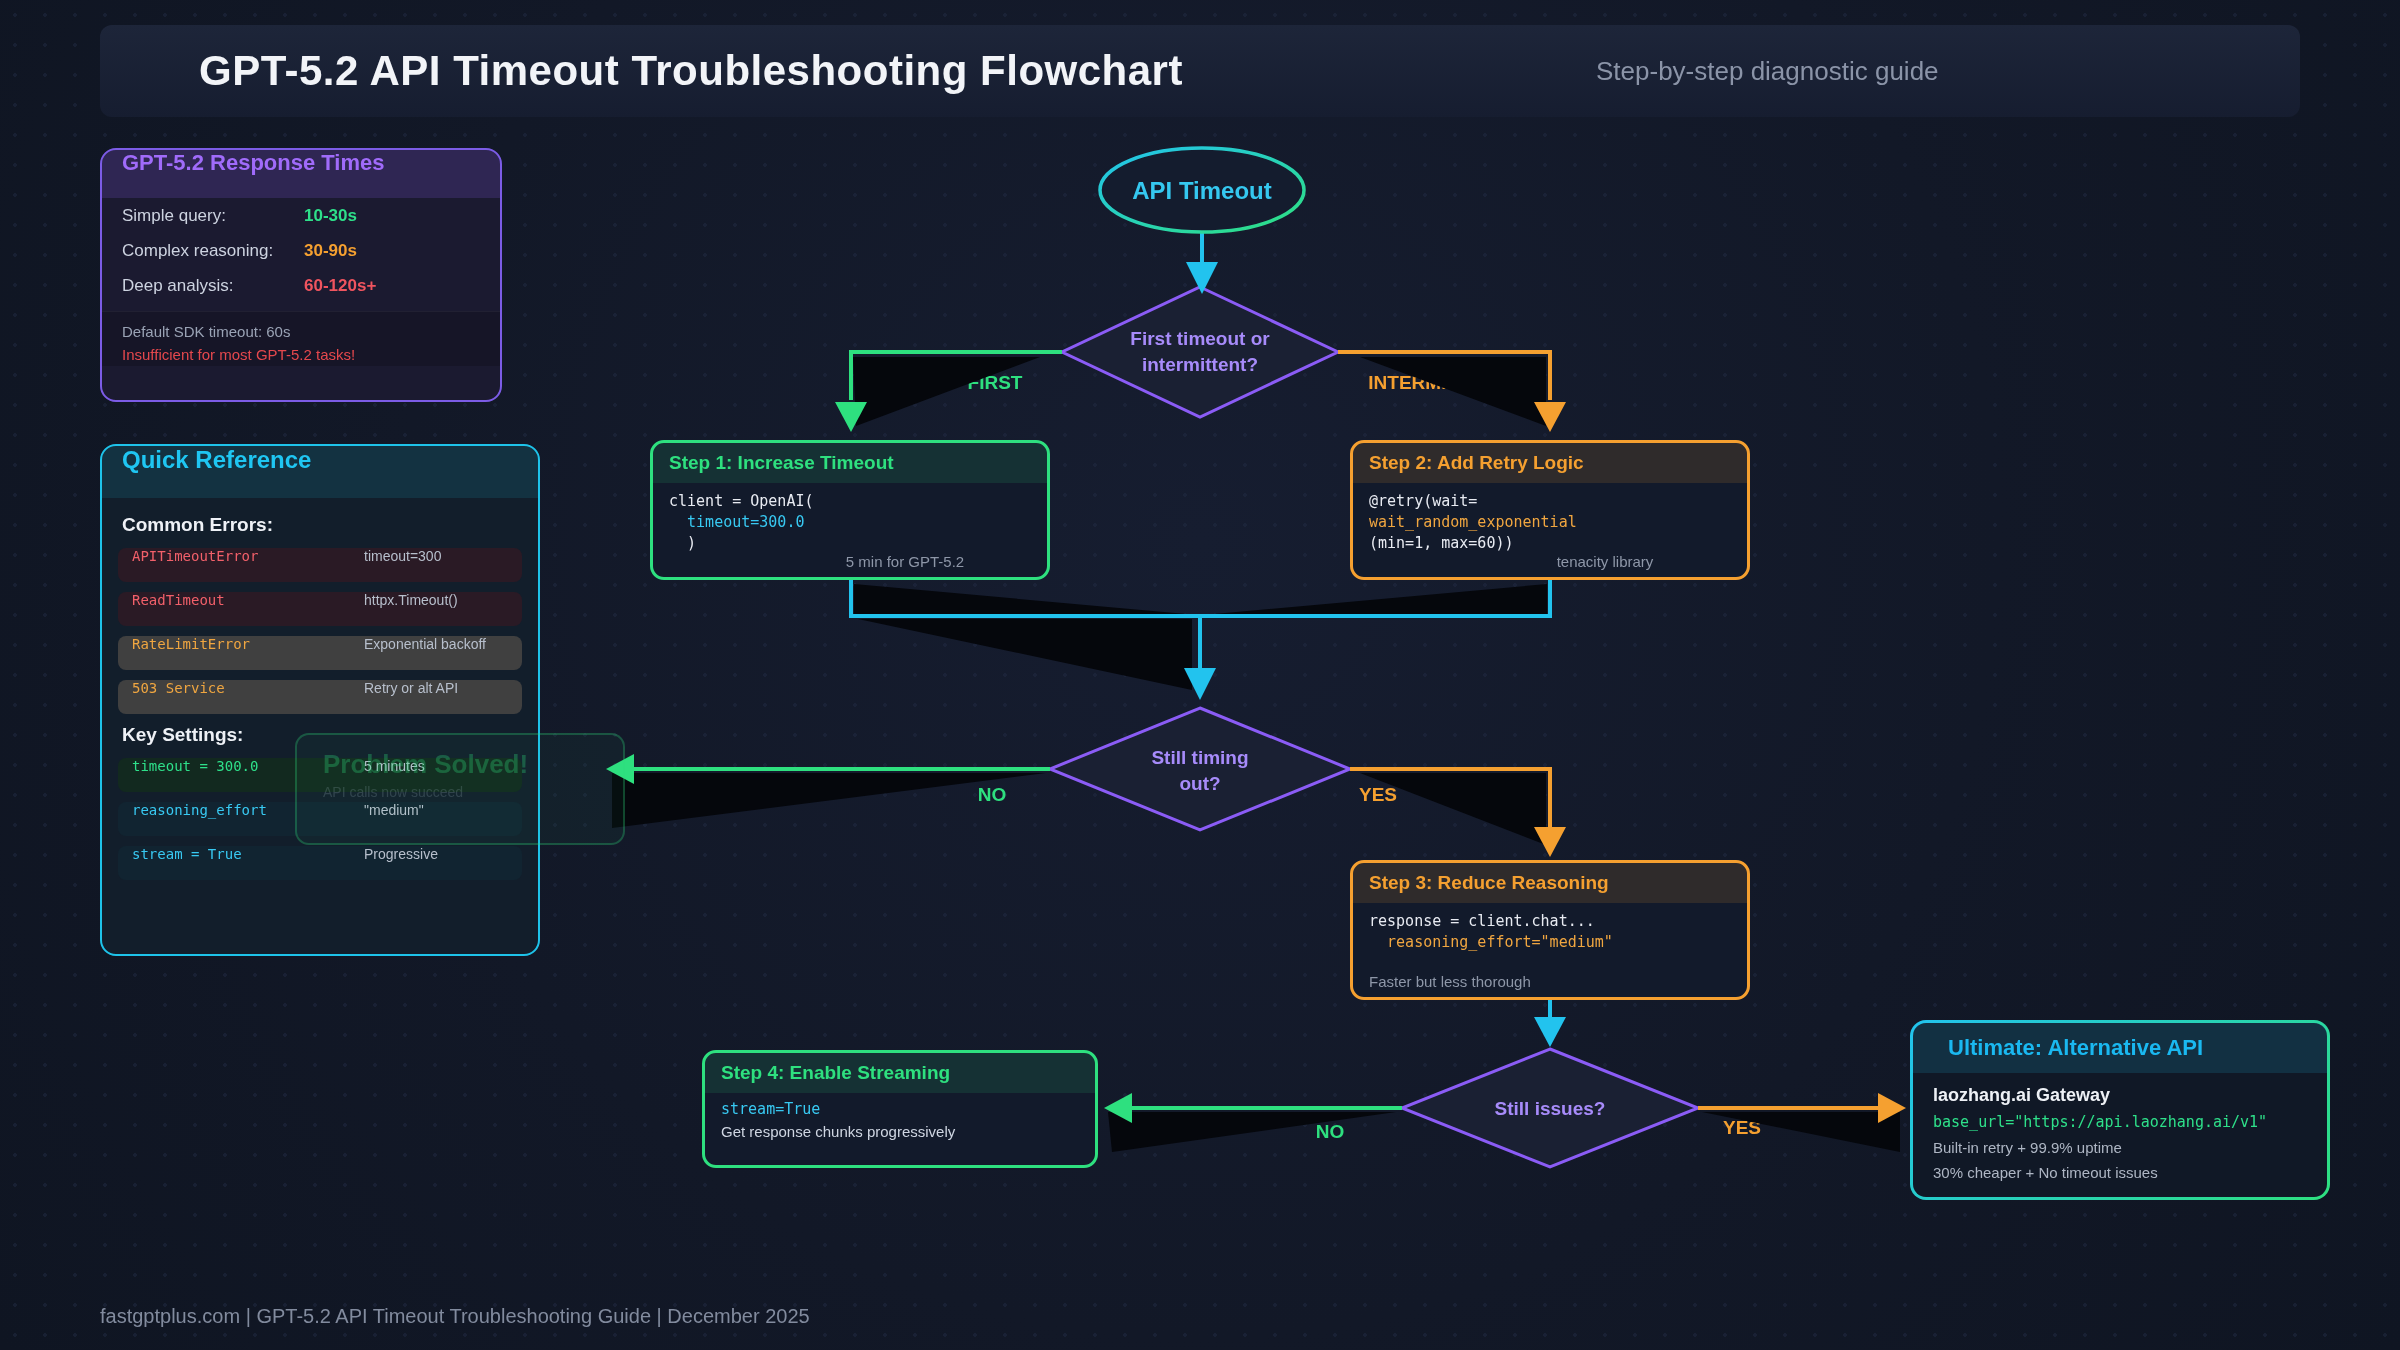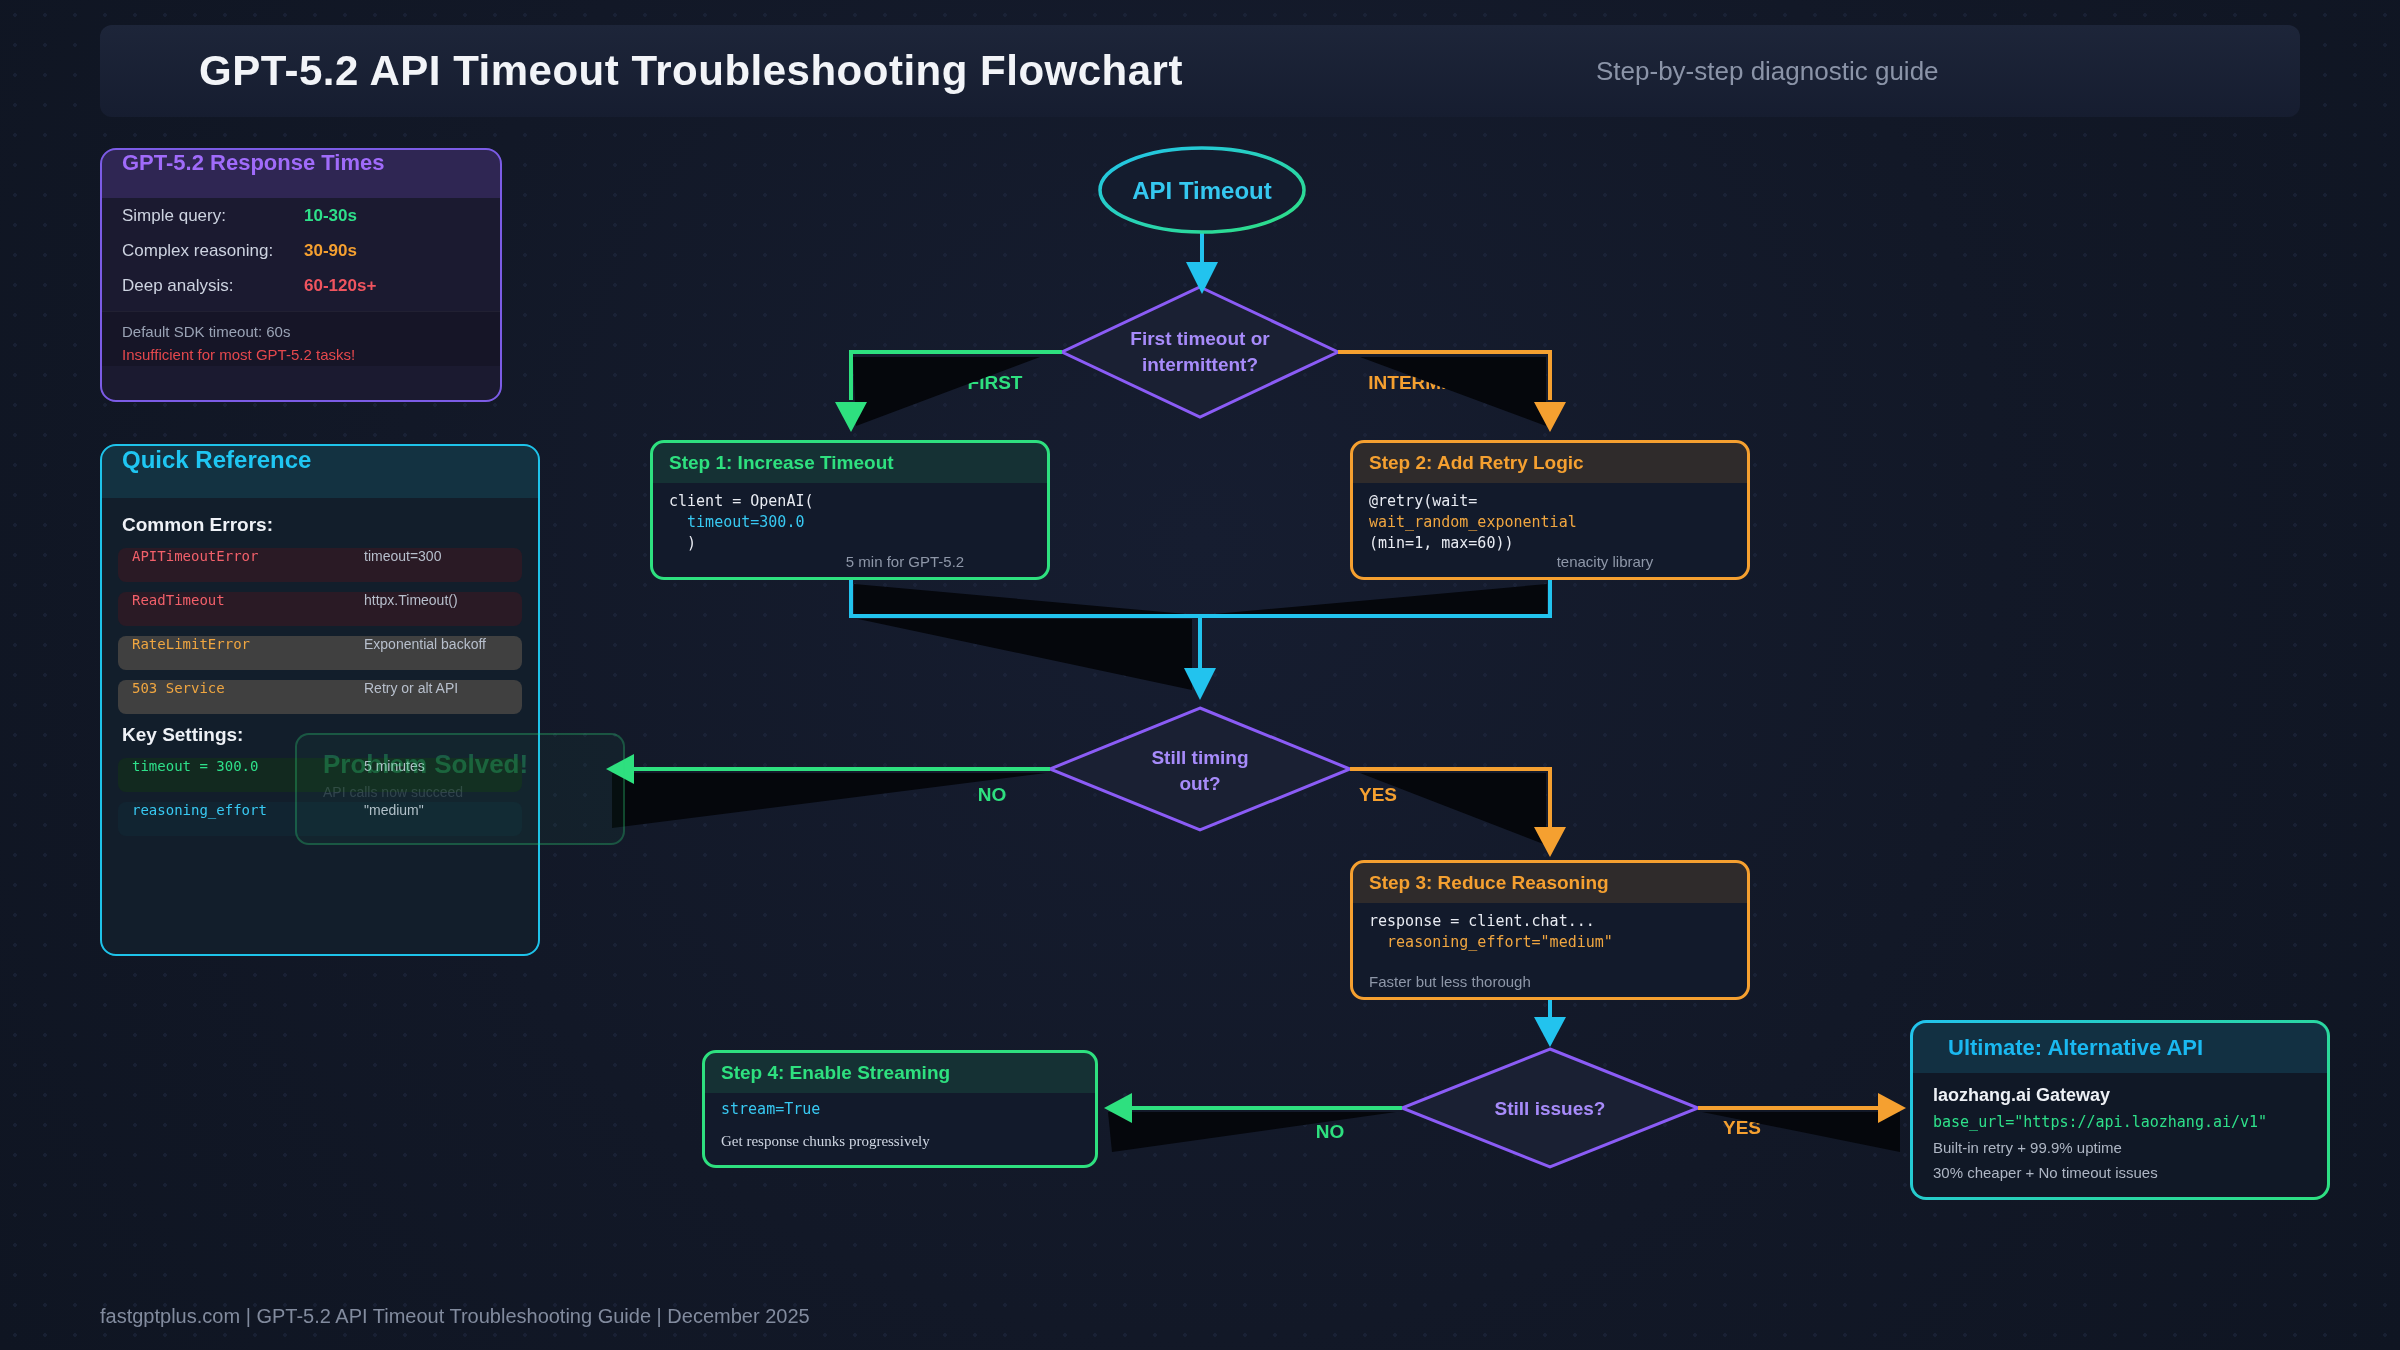--- a/index.html
+++ b/index.html
@@ -67,21 +67,21 @@
   .code{margin:8px 0 0 16px;font-family:"DejaVu Sans Mono",monospace;font-size:15px;line-height:21px;color:#e8ebf2;}
   .code-line{white-space:pre;}
   .caption{position:absolute;bottom:7px;width:100%;text-align:center;font-size:15px;color:#8e97a8;box-sizing:border-box;}
   .caption-shift{padding-left:110px;}
   .caption-left{text-align:left;padding-left:16px;}
   .step1{left:650px;top:440px;width:400px;height:140px;}
   .step2{left:1350px;top:440px;width:400px;height:140px;}
   .step3{left:1350px;top:860px;width:400px;height:140px;}
   .step4{left:702px;top:1050px;width:396px;height:118px;}
   .step4 .code{margin-top:6px;}
-  .step4-desc{margin:13px 0 0 16px;font-size:15px;color:#cfd6e2;font-family:Liberation Serif, serif;}
+  .step4-desc{margin:3px 0 0 16px;font-size:15px;color:#cfd6e2;}
   
   .ultimate{
     position:absolute;left:1910px;top:1020px;width:420px;height:180px;border-radius:16px;z-index:2;
     background:linear-gradient(#101826,#101826) padding-box,
                linear-gradient(135deg,#22c3ee,#2ee07f) border-box;
     border:3px solid transparent;box-sizing:border-box;
   }
   .ult-head{height:50px;display:flex;align-items:center;padding-left:35px;background:rgba(34,195,238,.14);border-radius:12px 12px 0 0;}
   .ult-title{color:#1ab8f0;font-size:22px;font-weight:bold;}
   .ult-body{padding:8px 20px 0 20px;}
@@ -221,20 +221,24 @@
       </div>
       <div class="qr-heading">Key Settings:</div>
       <div class="qr-pill pill-ok">
         <span class="qr-code c-green">timeout = 300.0</span>
         <span class="qr-val">5 minutes</span>
       </div>
       <div class="qr-pill pill-info">
         <span class="qr-code c-cyan">reasoning_effort</span>
         <span class="qr-val">"medium"</span>
       </div>
+      <div class="qr-pill pill-info">
+        <span class="qr-code c-cyan">stream = True</span>
+        <span class="qr-val">Progressive</span>
+      </div>
     </div>
   </div>
 
   <div class="ghost">
     <div class="ghost-title">Problem Solved!</div>
     <div class="ghost-sub">API calls now succeed</div>
   </div>
 
   <div class="node node-green step1">
     <div class="node-head">Step 1: Increase Timeout</div>

